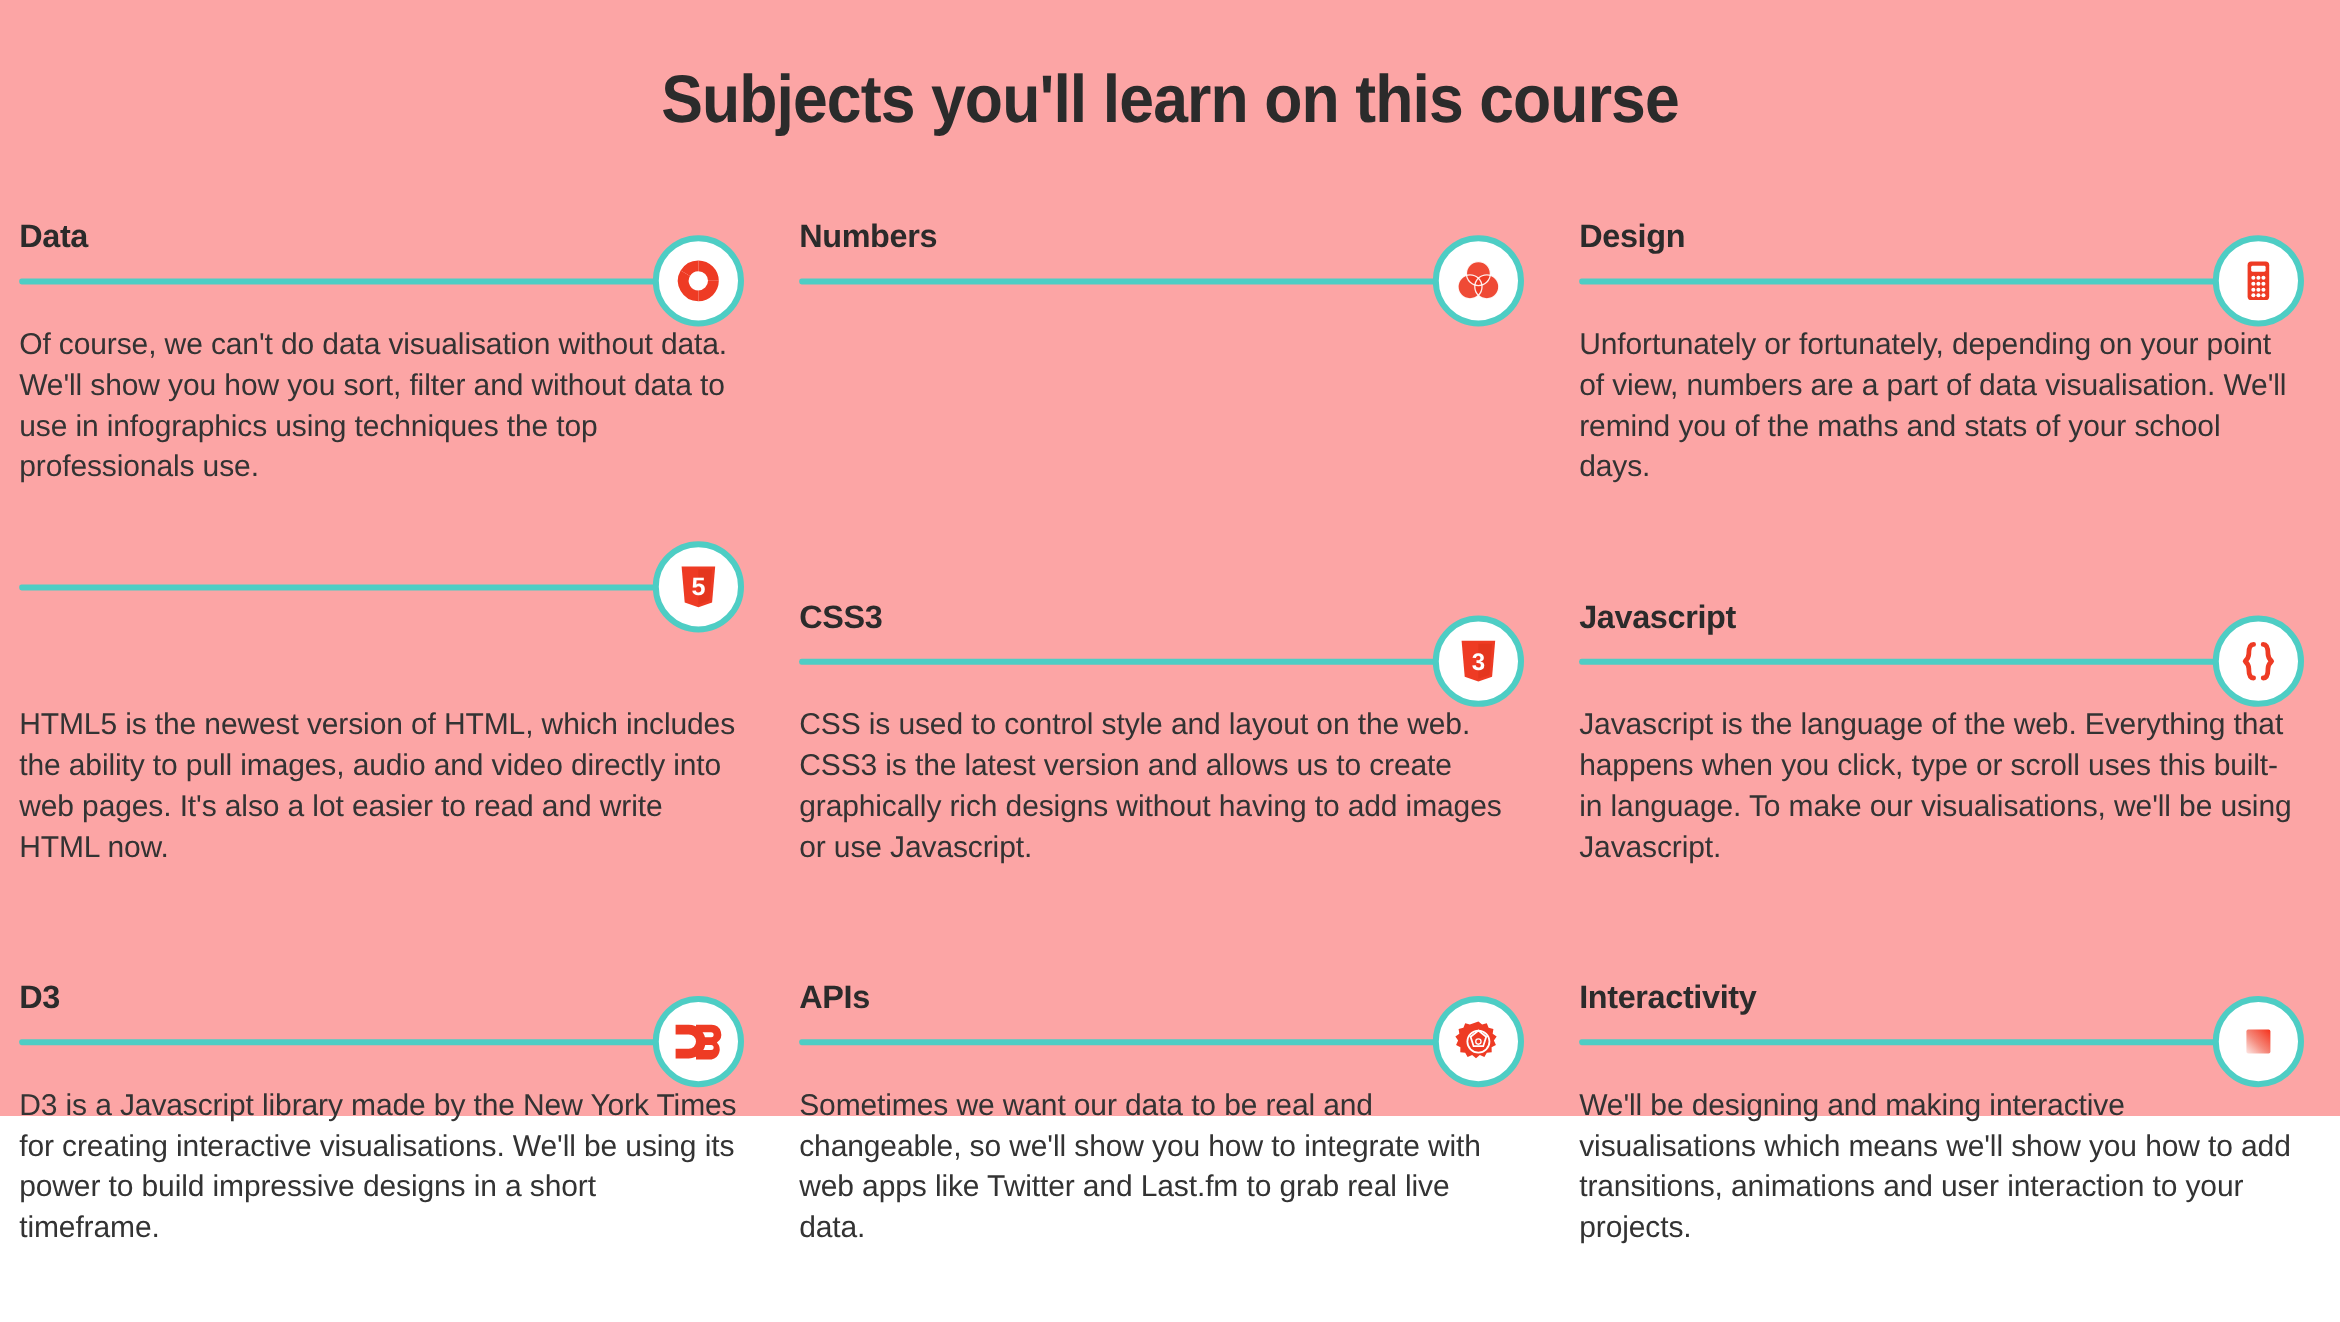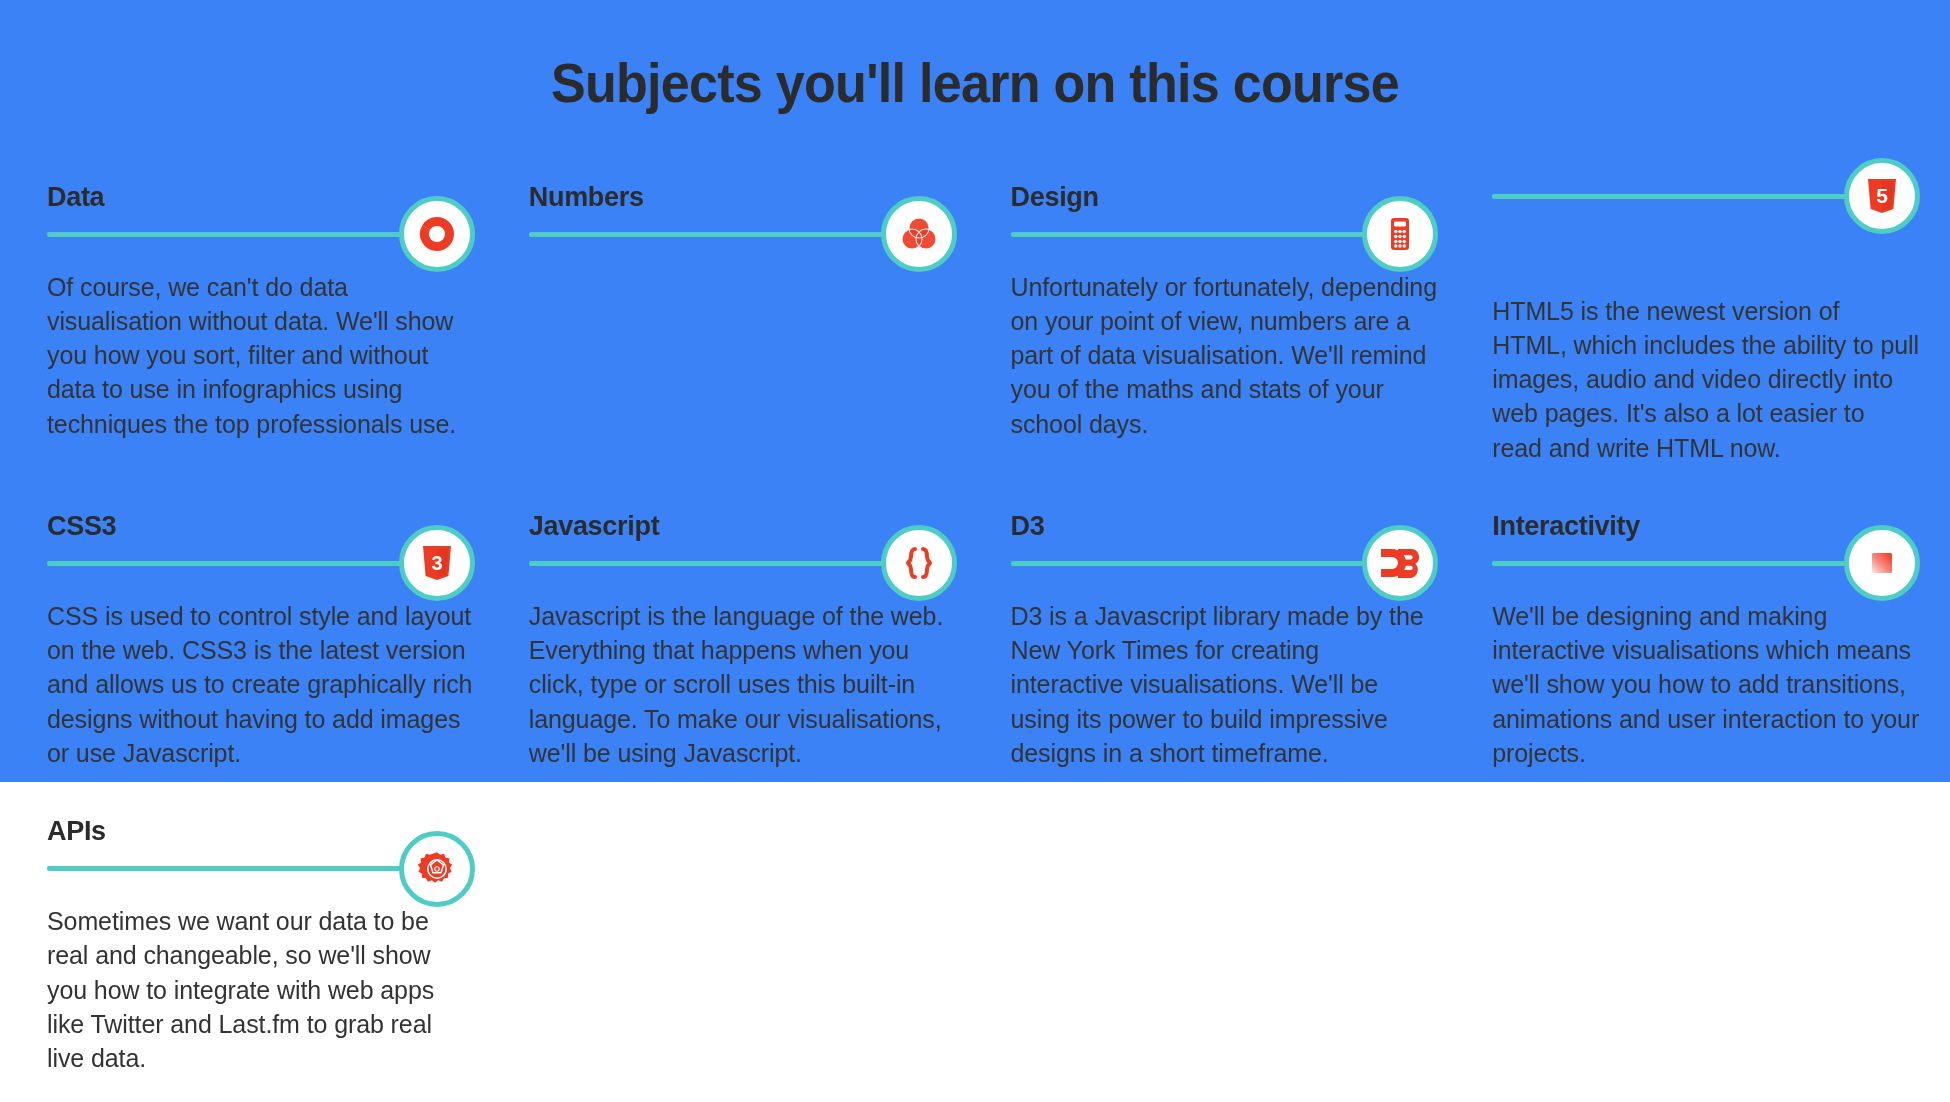--- a/index.html
+++ b/index.html
@@ -7,46 +7,47 @@
   html, body {
     width: 1950px;
     height: 1102px;
     background: #ffffff;
     font-family: "Liberation Sans", "DejaVu Sans", sans-serif;
     overflow: hidden;
   }
 
   .page {
     width: 1950px;
-    height: 782px;
+    height: 930px;
     position: relative;
-    background: #3b82f6;
+    background: #fca5a5;
   }
 
   
   .page-title {
     text-align: center;
     font-size: 56px;
     font-weight: bold;
     color: #2b2b2b;
     letter-spacing: -0.8px;
     padding-top: 52px;
     line-height: 1.1;
     transform: scaleX(0.93);
     transform-origin: center top;
   }
 
   
   .grid {
     margin-top: 56px;
-    padding: 0 30px 0 47px;
+    padding: 0 30px 0 16px;
     display: grid;
-    grid-template-columns: repeat(4, 1fr);
+    grid-template-columns: repeat(3, 1fr);
     column-gap: 54px;
     row-gap: 0px;
+    gap: 46px;
   }
 
   .card {
     padding-bottom: 10px;
   }
 
   .card-head {
     position: relative;
     height: 96px;
   }
@@ -264,20 +265,45 @@
               </svg>
             </span>
           </div>
         </div>
       </div>
       <div class="card-body">D3 is a Javascript library made by the New York Times for creating interactive visualisations. We'll be using its power to build impressive designs in a short timeframe.</div>
     </div>
 
     <div class="card row-3">
       <div class="card-head">
+        <div class="card-title">APIs</div>
+        <div class="rule-wrap">
+          <div class="rule"></div>
+          <div class="icon-circle">
+            <span>
+              <svg width="40" height="40" viewBox="0 0 40 40">
+                <g fill="#ee3b24">
+                  <path d="M20 3.2 l3.1 2.6 3.9-1.1 1.5 3.8 4 .9 -.6 4 3.3 2.4 -2.3 3.3 1.7 3.7 -3.6 1.9 .1 4.1 -4.1 .4 -2 3.6 -3.8-1.6 -3.2 2.6 -3.2-2.6 -3.8 1.6 -2-3.6 -4.1-.4 .1-4.1 -3.6-1.9 1.7-3.7 -2.3-3.3 3.3-2.4 -.6-4 4-.9 1.5-3.8 3.9 1.1 Z"></path>
+                </g>
+                <g fill="none" stroke="#ffffff" stroke-width="1.5">
+                  <circle cx="20" cy="20" r="9.2"></circle>
+                  <path d="M20 10.8 L26.5 16 L24 23.8 L16 23.8 L13.5 16 Z"></path>
+                </g>
+                <circle cx="20" cy="20" r="2.2" fill="#ee3b24"></circle>
+                <circle cx="20" cy="20" r="2.2" fill="none" stroke="#ffffff" stroke-width="1.1"></circle>
+              </svg>
+            </span>
+          </div>
+        </div>
+      </div>
+      <div class="card-body">Sometimes we want our data to be real and changeable, so we'll show you how to integrate with web apps like Twitter and Last.fm to grab real live data.</div>
+    </div>
+
+    <div class="card row-3">
+      <div class="card-head">
         <div class="card-title">Interactivity</div>
         <div class="rule-wrap">
           <div class="rule"></div>
           <div class="icon-circle">
             <span>
               <svg width="40" height="40" viewBox="0 0 40 40">
                 <defs>
                   <linearGradient id="motionFade" x1="0" y1="1" x2="1" y2="0">
                     <stop offset="0%" stop-color="#ee3b24" stop-opacity="0.12"></stop>
                     <stop offset="45%" stop-color="#ee3b24" stop-opacity="0.6"></stop>
@@ -286,39 +312,14 @@
                 </defs>
                 <rect x="10" y="10" width="20" height="20" rx="1.5" fill="url(#motionFade)"></rect>
               </svg>
             </span>
           </div>
         </div>
       </div>
       <div class="card-body">We'll be designing and making interactive visualisations which means we'll show you how to add transitions, animations and user interaction to your projects.</div>
     </div>
 
-    <div class="card row-3">
-      <div class="card-head">
-        <div class="card-title">APIs</div>
-        <div class="rule-wrap">
-          <div class="rule"></div>
-          <div class="icon-circle">
-            <span>
-              <svg width="40" height="40" viewBox="0 0 40 40">
-                <g fill="#ee3b24">
-                  <path d="M20 3.2 l3.1 2.6 3.9-1.1 1.5 3.8 4 .9 -.6 4 3.3 2.4 -2.3 3.3 1.7 3.7 -3.6 1.9 .1 4.1 -4.1 .4 -2 3.6 -3.8-1.6 -3.2 2.6 -3.2-2.6 -3.8 1.6 -2-3.6 -4.1-.4 .1-4.1 -3.6-1.9 1.7-3.7 -2.3-3.3 3.3-2.4 -.6-4 4-.9 1.5-3.8 3.9 1.1 Z"></path>
-                </g>
-                <g fill="none" stroke="#ffffff" stroke-width="1.5">
-                  <circle cx="20" cy="20" r="9.2"></circle>
-                  <path d="M20 10.8 L26.5 16 L24 23.8 L16 23.8 L13.5 16 Z"></path>
-                </g>
-                <circle cx="20" cy="20" r="2.2" fill="#ee3b24"></circle>
-                <circle cx="20" cy="20" r="2.2" fill="none" stroke="#ffffff" stroke-width="1.1"></circle>
-              </svg>
-            </span>
-          </div>
-        </div>
-      </div>
-      <div class="card-body">Sometimes we want our data to be real and changeable, so we'll show you how to integrate with web apps like Twitter and Last.fm to grab real live data.</div>
-    </div>
-
   </div>
 </div>
 
 </body></html>

